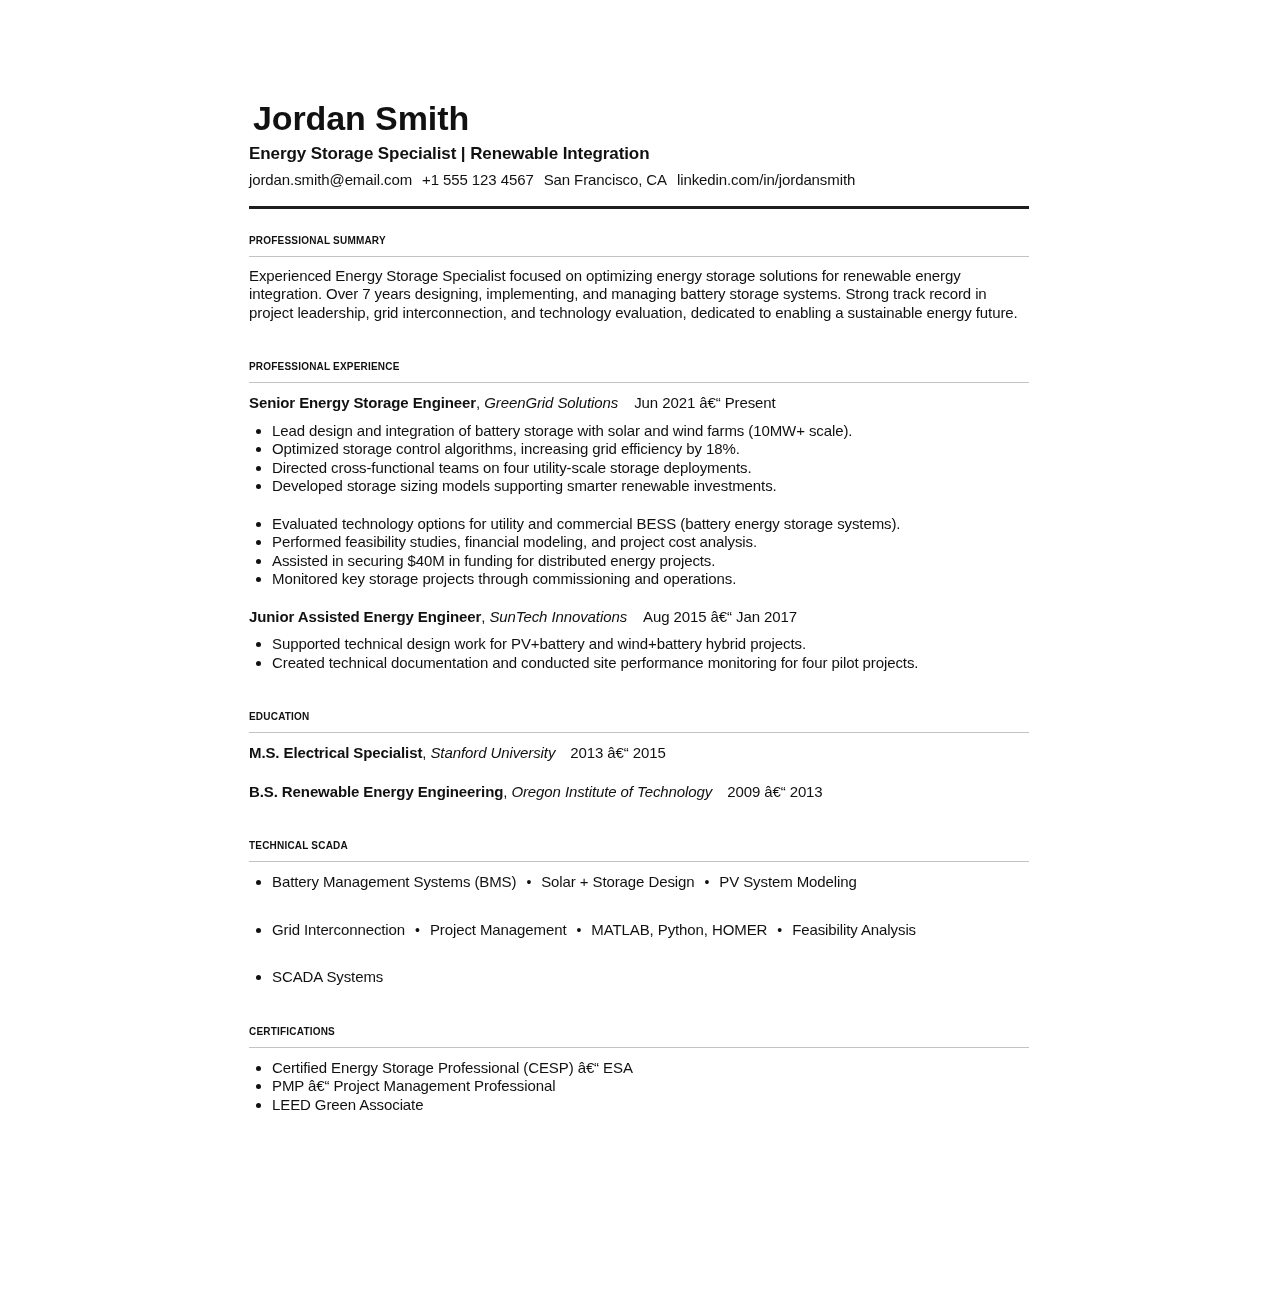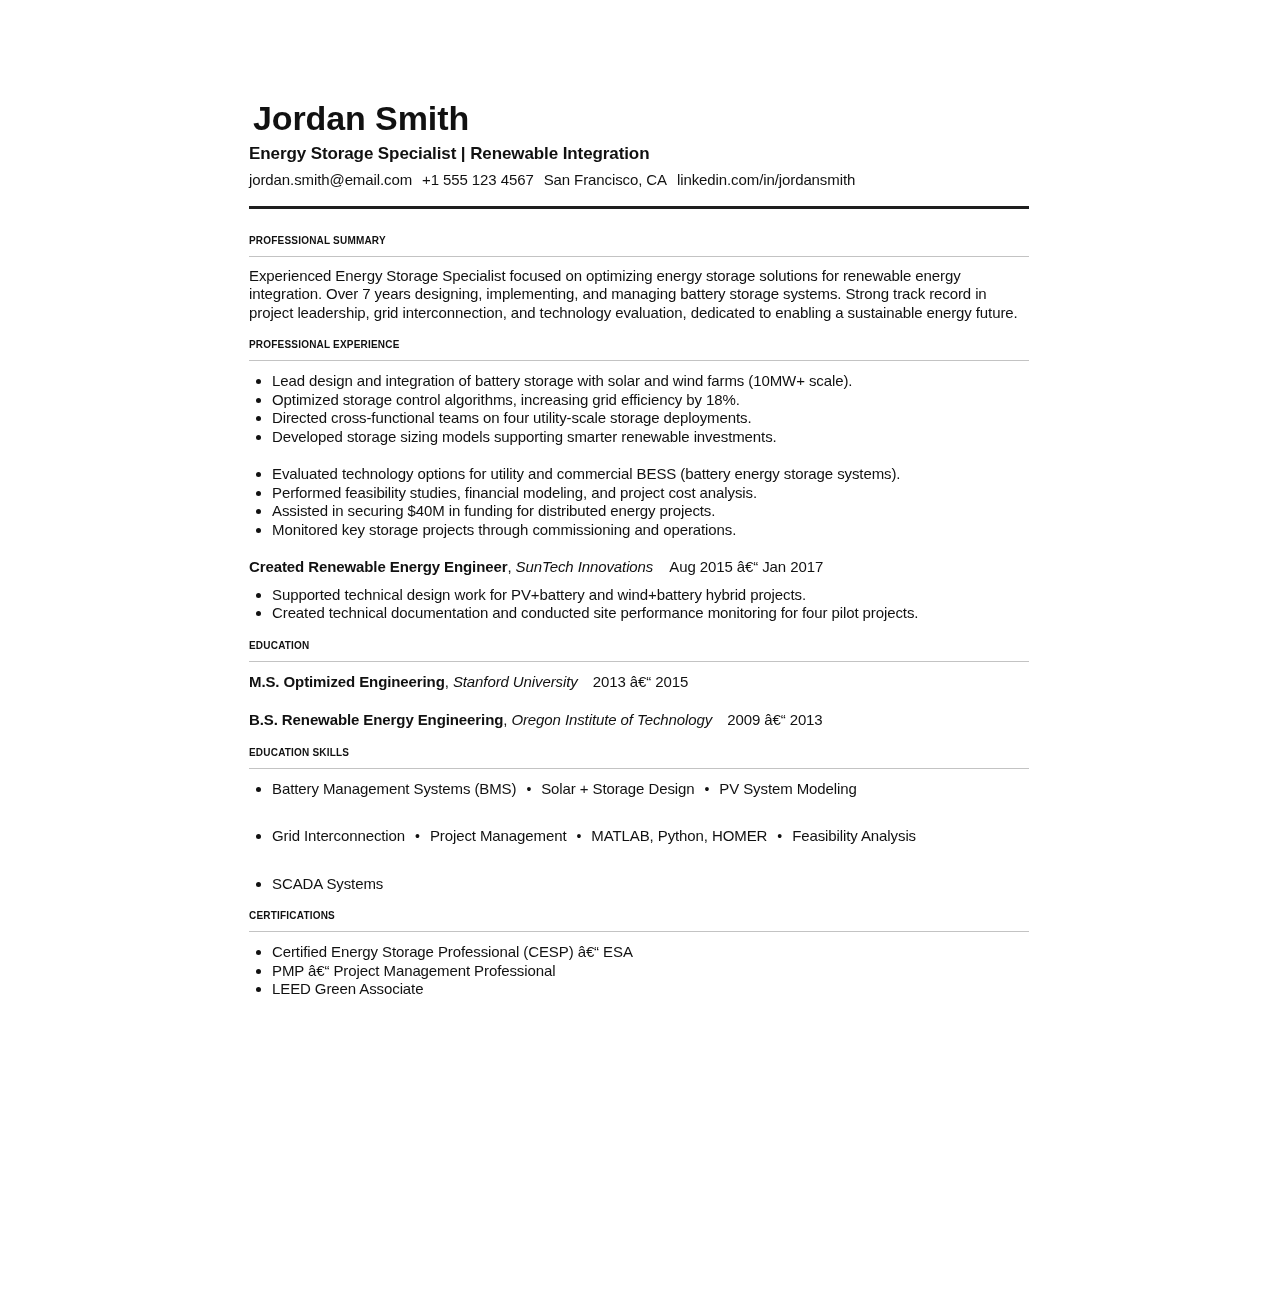--- a/index.html
+++ b/index.html
@@ -43,21 +43,21 @@
     gap: 10px;
   }
   .top-rule {
     margin-top: 16px;
     border: none;
     border-top: 3px solid #1e1e1e;
     height: 0;
   }
 
   
-  .section { margin-top: 14px; }
+  .section { margin-top: 36px; }
   .section.first { margin-top: 23px; }
   h2.section-heading {
     font-size: 10px;
     line-height: 17px;
     font-weight: 700;
     letter-spacing: 0.2px;
     margin: 0;
     padding-bottom: 7px;
     border-bottom: 1px solid #c3c3c3;
   }
@@ -129,60 +129,63 @@
 
   <section class="section first">
     <h2 class="section-heading">PROFESSIONAL SUMMARY</h2>
     <p class="summary-text">Experienced Energy Storage Specialist focused on optimizing energy storage solutions for renewable energy integration. Over 7 years designing, implementing, and managing battery storage systems. Strong track record in project leadership, grid interconnection, and technology evaluation, dedicated to enabling a sustainable energy future.</p>
   </section>
 
   <section class="section">
     <h2 class="section-heading">PROFESSIONAL EXPERIENCE</h2>
 
     <div class="job first">
+      <p class="job-line">
+        <span class="job-title">Senior Energy Storage Engineer</span><span class="job-company">GreenGrid Solutions</span><span class="job-dates">Jun 2021 â€“ Present</span>
+      </p>
       <ul class="bullets">
         <li>Lead design and integration of battery storage with solar and wind farms (10MW+ scale).</li>
         <li>Optimized storage control algorithms, increasing grid efficiency by 18%.</li>
         <li>Directed cross-functional teams on four utility-scale storage deployments.</li>
         <li>Developed storage sizing models supporting smarter renewable investments.</li>
       </ul>
     </div>
 
     <div class="job">
       <ul class="bullets">
         <li>Evaluated technology options for utility and commercial BESS (battery energy storage systems).</li>
         <li>Performed feasibility studies, financial modeling, and project cost analysis.</li>
         <li>Assisted in securing $40M in funding for distributed energy projects.</li>
         <li>Monitored key storage projects through commissioning and operations.</li>
       </ul>
     </div>
 
     <div class="job">
       <p class="job-line">
-        <span class="job-title">Created Renewable Energy Engineer</span><span class="job-company">SunTech Innovations</span><span class="job-dates">Aug 2015 â€“ Jan 2017</span>
+        <span class="job-title">Junior Assisted Energy Engineer</span><span class="job-company">SunTech Innovations</span><span class="job-dates">Aug 2015 â€“ Jan 2017</span>
       </p>
       <ul class="bullets">
         <li>Supported technical design work for PV+battery and wind+battery hybrid projects.</li>
         <li>Created technical documentation and conducted site performance monitoring for four pilot projects.</li>
       </ul>
     </div>
   </section>
 
   <section class="section">
     <h2 class="section-heading">EDUCATION</h2>
     <p class="degree-line">
-      <span class="degree-name">M.S. Optimized Engineering</span><span class="degree-school">Stanford University</span><span class="degree-dates">2013 â€“ 2015</span>
+      <span class="degree-name">M.S. Electrical Specialist</span><span class="degree-school">Stanford University</span><span class="degree-dates">2013 â€“ 2015</span>
     </p>
     <p class="degree-line">
       <span class="degree-name">B.S. Renewable Energy Engineering</span><span class="degree-school">Oregon Institute of Technology</span><span class="degree-dates">2009 â€“ 2013</span>
     </p>
   </section>
 
   <section class="section">
-    <h2 class="section-heading">EDUCATION SKILLS</h2>
+    <h2 class="section-heading">TECHNICAL SCADA</h2>
     <ul class="skills">
       <li>
         <span class="skill-item">Battery Management Systems (BMS)</span><span class="skill-item">Solar + Storage Design</span><span class="skill-item">PV System Modeling</span>
       </li>
       <li>
         <span class="skill-item">Grid Interconnection</span><span class="skill-item">Project Management</span><span class="skill-item">MATLAB, Python, HOMER</span><span class="skill-item">Feasibility Analysis</span>
       </li>
       <li>
         <span class="skill-item">SCADA Systems</span>
       </li>

